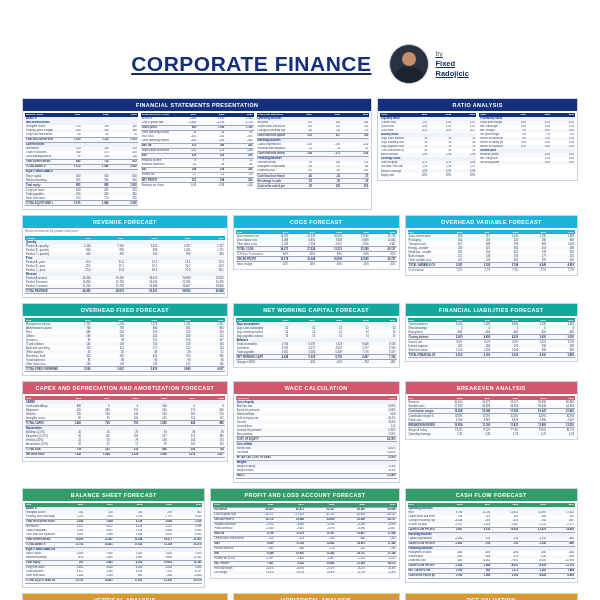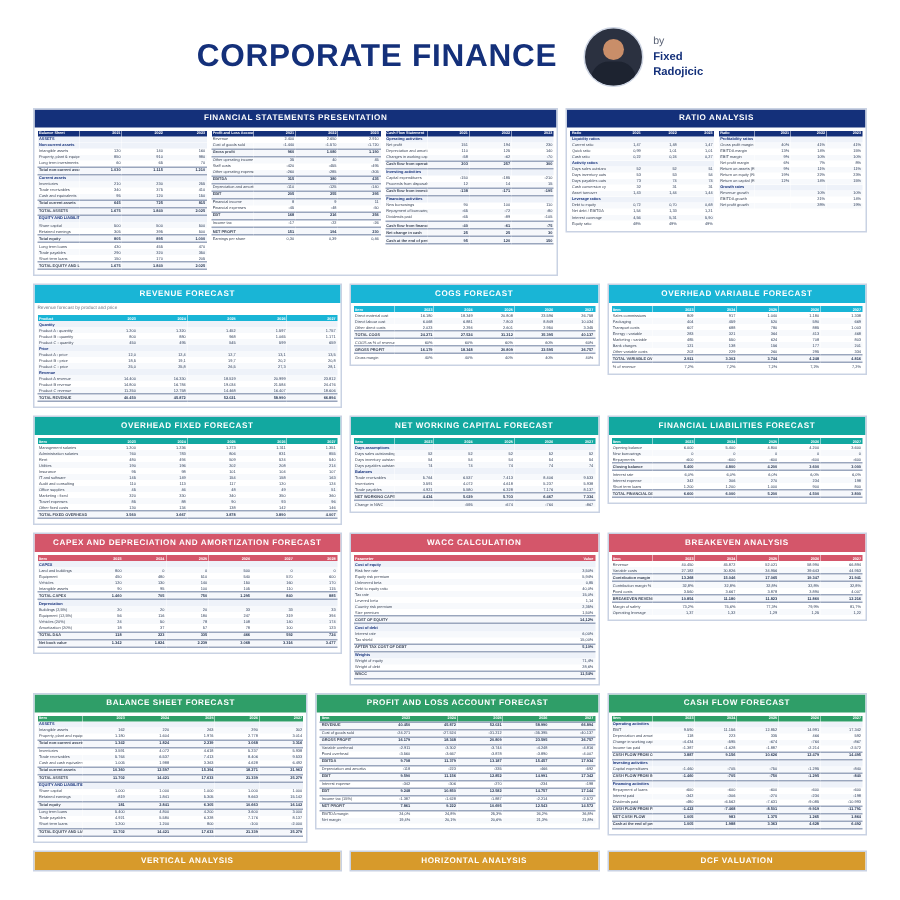--- a/index.html
+++ b/index.html
@@ -1,19 +1,19 @@
 <!DOCTYPE html>
 <html><head>
 <meta charset="utf-8">
 <style>
   html,body{margin:0;padding:0;background:#ffffff;}
   body{width:600px;height:600px;font-family:"Liberation Sans",sans-serif;color:#1b2a4a;overflow:hidden;}
   .page{position:relative;width:600px;height:600px;box-sizing:border-box;padding:18px 22px;}
   
-  .header{display:flex;align-items:center;justify-content:center;gap:18px;margin-bottom:14px;}
+  .header{display:flex;align-items:center;justify-content:center;gap:18px;margin-top:26px;margin-bottom:14px;text-decoration:underline;}
   .title-block{text-align:left;}
   .t1{font-size:21px;font-weight:bold;letter-spacing:.5px;color:#14307a;line-height:1.05;}
   .t2{font-size:21px;font-weight:bold;letter-spacing:.5px;color:#19b5d6;line-height:1.1;}
   .author{display:flex;align-items:center;gap:6px;}
   .avatar{width:38px;height:38px;border-radius:50%;background:#2b3140;position:relative;overflow:hidden;border:1px solid #cfd6e4;}
   .avatar .head{position:absolute;left:50%;top:7px;transform:translateX(-50%);width:14px;height:14px;border-radius:50%;background:#c98e69;}
   .avatar .body{position:absolute;left:50%;bottom:0;transform:translateX(-50%);width:30px;height:16px;border-radius:12px 12px 0 0;background:#1d2330;}
   .author-text{font-size:7px;line-height:1.35;color:#14307a;}
   .author-text .by{font-weight:normal;color:#5a6275;}
   .author-text .nm{font-weight:bold;font-size:7.5px;}

